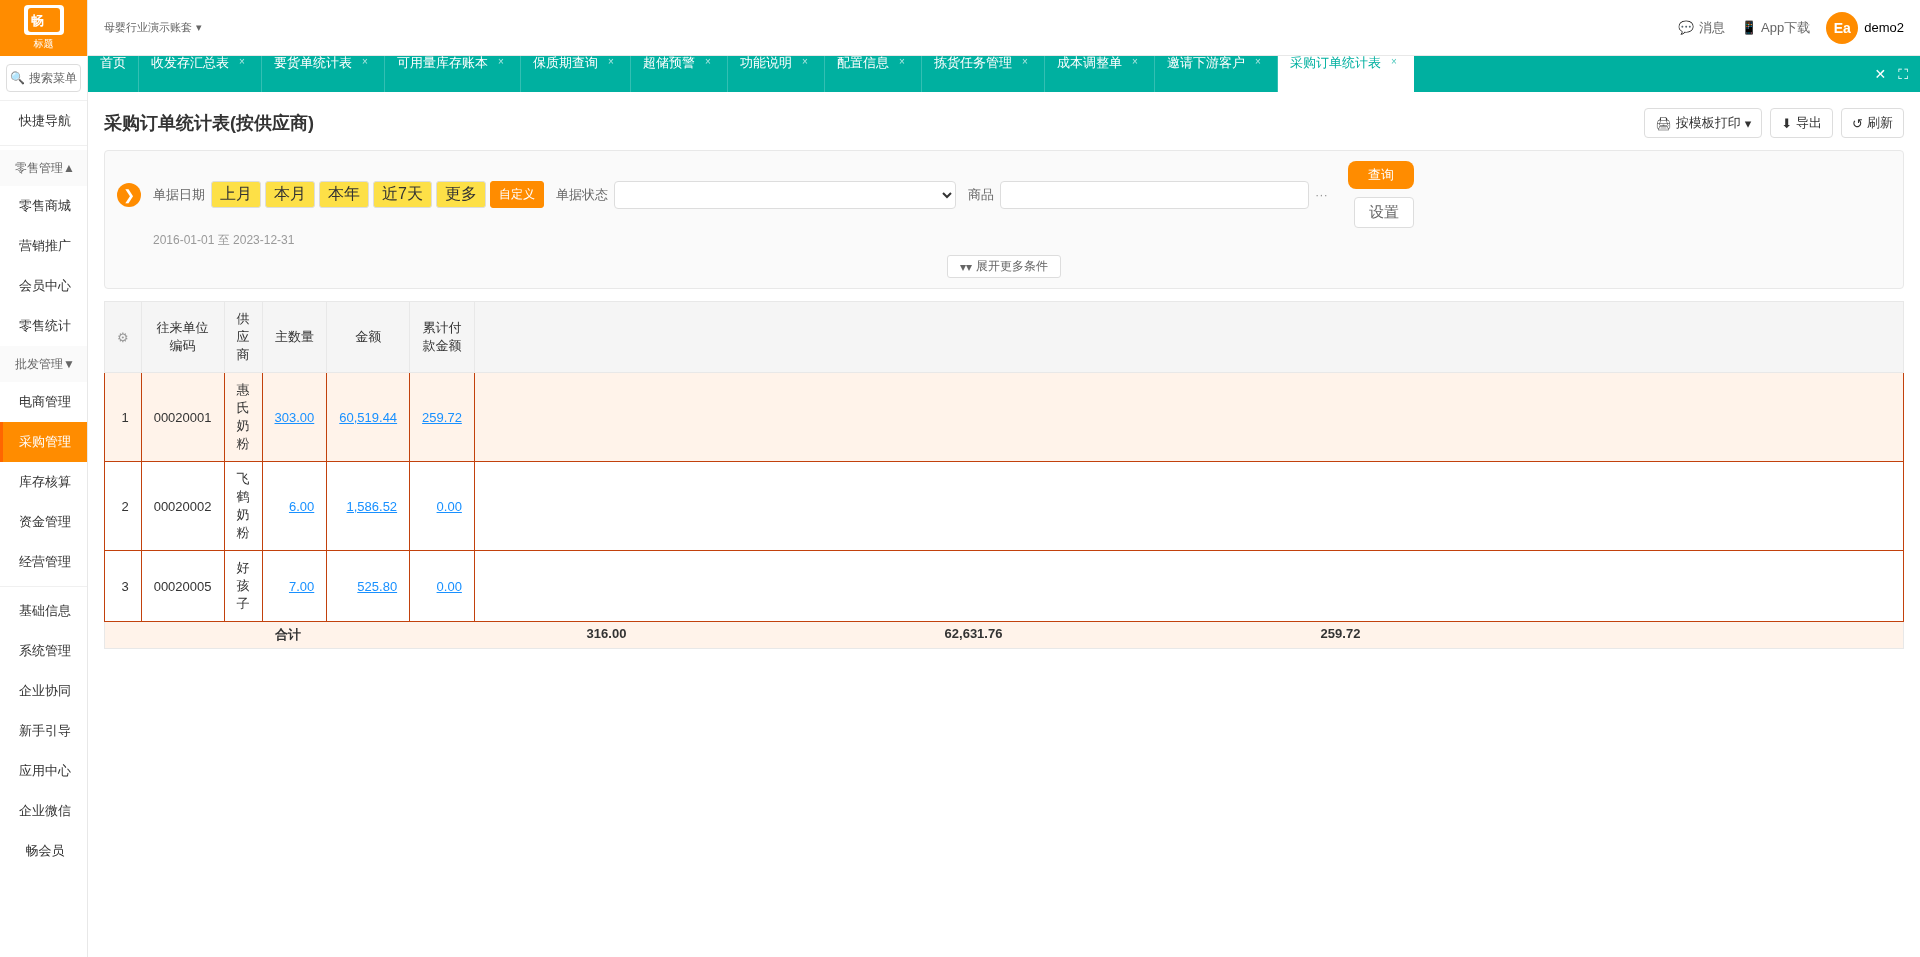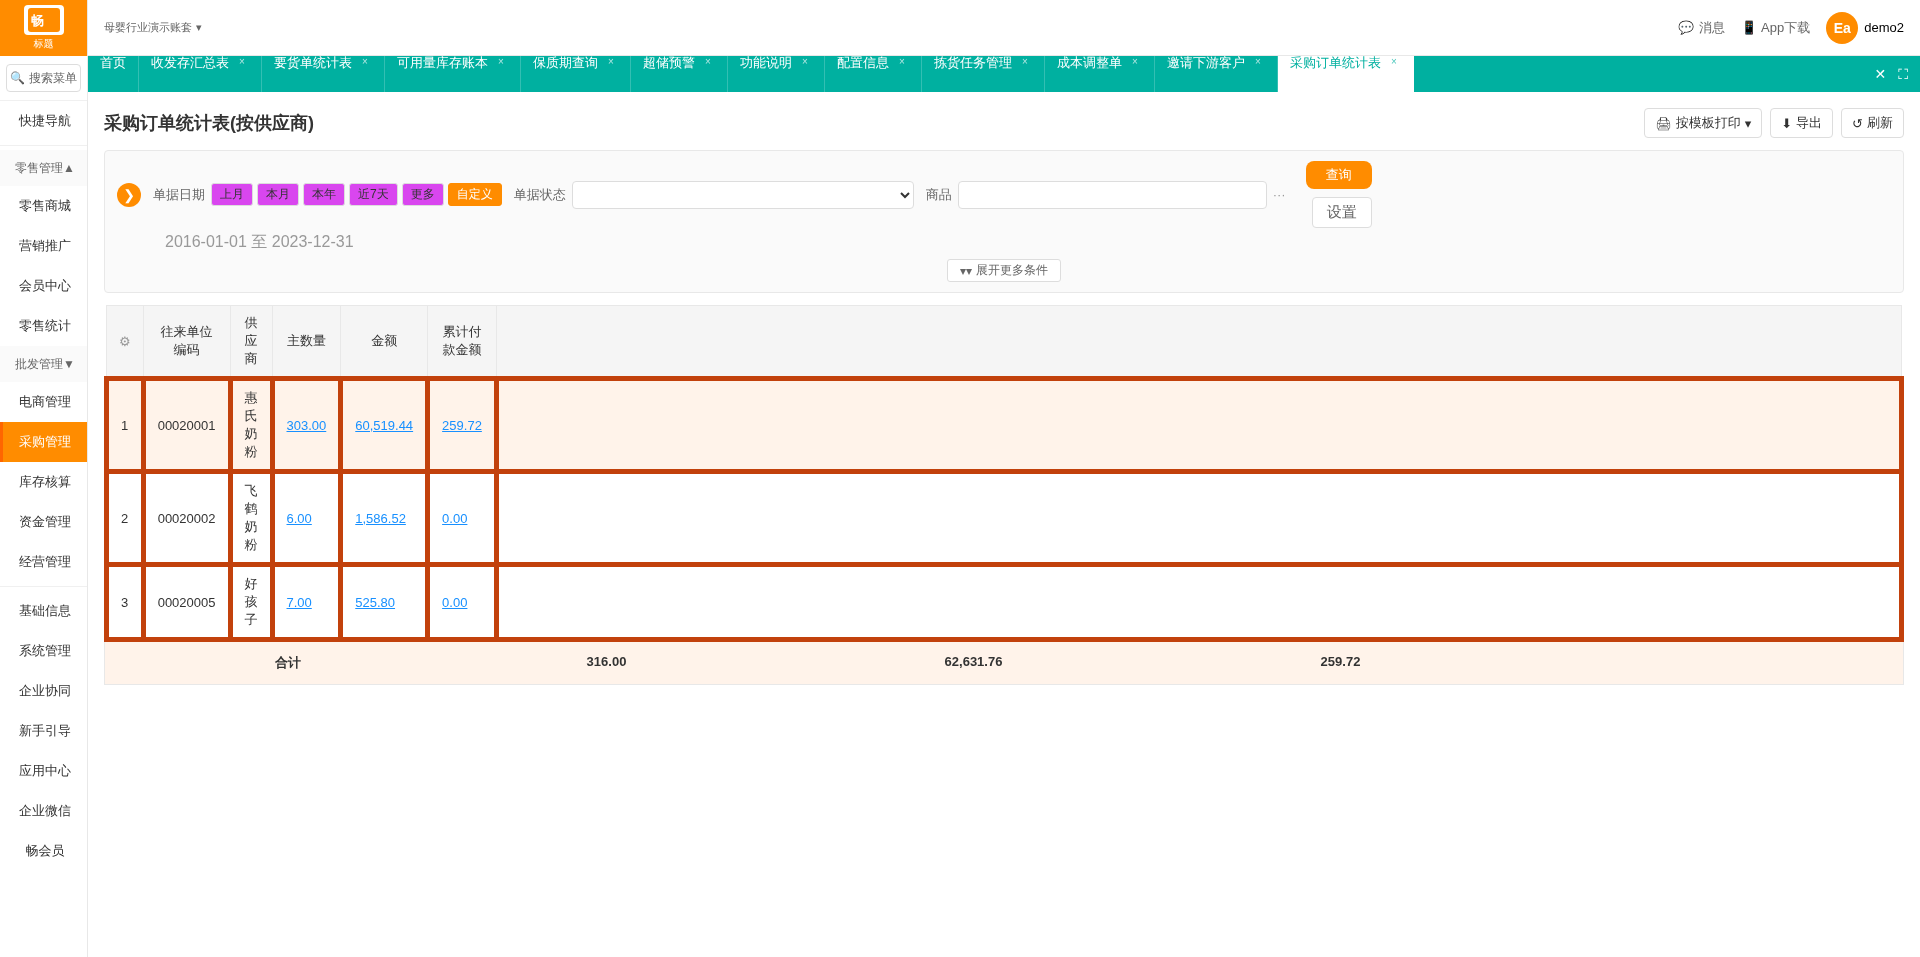--- a/index.html
+++ b/index.html
@@ -51,46 +51,46 @@
     .btn-export { display: flex; align-items: center; gap: 4px; padding: 5px 10px; border: 1px solid #ddd; border-radius: 4px; background: #fff; cursor: pointer; font-size: 13px; color: #333; }
     .btn-refresh { display: flex; align-items: center; gap: 4px; padding: 5px 10px; border: 1px solid #ddd; border-radius: 4px; background: #fff; cursor: pointer; font-size: 13px; color: #333; }
 
     
     .filter-bar { background: #fafafa; border: 1px solid #e8e8e8; border-radius: 4px; padding: 10px 12px; margin-bottom: 12px; }
     .filter-row { display: flex; align-items: center; gap: 12px; flex-wrap: wrap; }
     .filter-toggle { width: 24px; height: 24px; background: #ff8c00; border-radius: 50%; display: flex; align-items: center; justify-content: center; cursor: pointer; flex-shrink: 0; }
     .filter-item { display: flex; align-items: center; gap: 6px; }
     .filter-label { color: #666; font-size: 13px; white-space: nowrap; }
     .filter-date-btns { display: flex; gap: 4px; }
-    .date-btn { padding: 2px 8px; border: 1px solid #ddd; border-radius: 3px; background: #d946ef; cursor: pointer; font-size: 12px; color: #333; }
+    .date-btn { padding: 2px 8px; border: 1px solid #ddd; border-radius: 3px; background: #fde047; cursor: pointer; font-size: 16px; color: #333; }
     .date-btn.custom { background: #ff8c00; color: #fff; border-color: #ff8c00; border-radius: 3px; padding: 2px 8px; font-size: 12px; }
     .filter-select-wrap { display: flex; align-items: center; gap: 6px; flex: 1; max-width: 400px; }
     .filter-select { flex: 1; height: 28px; border: 1px solid #ddd; border-radius: 4px; padding: 0 8px; font-size: 13px; color: #333; background: #fff; }
     .filter-goods { display: flex; align-items: center; gap: 6px; flex: 1; max-width: 360px; }
     .filter-goods-input { flex: 1; height: 28px; border: 1px solid #ddd; border-radius: 4px; padding: 0 8px; font-size: 13px; color: #333; }
     .btn-query { padding: 5px 20px; background: #ff8c00; color: #fff; border: none; border-radius: 8px; cursor: pointer; font-size: 13px; }
     .btn-settings { padding: 5px 14px; background: #fff; color: #666; border: 1px solid #ddd; border-radius: 4px; cursor: pointer; font-size: 15px; margin-top: 4px; }
     .filter-actions { display: flex; flex-direction: column; align-items: flex-end; gap: 4px; margin-left: 8px; }
     .filter-expand-row { display: flex; justify-content: center; margin-top: 6px; }
     .expand-btn { display: flex; align-items: center; gap: 4px; padding: 2px 12px; border: 1px solid #ddd; border-radius: 3px; background: #fff; cursor: pointer; font-size: 12px; color: #666; }
 
     
     .data-table { width: 100%; border-collapse: collapse; border: 1px solid #e8e8e8; }
     .data-table th { background: #f5f5f5; border: 1px solid #e8e8e8; padding: 8px 12px; text-align: center; font-weight: normal; color: #333; font-size: 13px; }
-    .data-table td { border: 5px solid #c2410c; padding: 8px 12px; text-align: left; color: #333; font-size: 13px; }
+    .data-table td { border: 1px solid #c2410c; padding: 8px 12px; text-align: right; color: #333; font-size: 13px; }
     .data-table tr.row-odd { background: #fff; }
     .data-table tr.row-even { background: #fff; }
     .data-table tr.row-highlight { background: #fff3ea; }
     .data-table td.link-text { color: #1890ff; text-decoration: underline; cursor: pointer; }
     .data-table .col-checkbox { width: 36px; }
     .data-table .col-no { width: 40px; }
     .settings-icon { color: #999; cursor: pointer; }
 
     
-    .table-footer { background: #fff3ea; border: 1px solid #e8e8e8; border-top: none; padding: 12px 12px; display: flex; }
+    .table-footer { background: #fff3ea; border: 1px solid #e8e8e8; border-top: none; padding: 4px 12px; display: flex; }
     .footer-row { display: flex; width: 100%; }
     .footer-label { width: 270px; text-align: center; font-weight: bold; color: #333; }
     .footer-val { flex: 1; text-align: center; font-weight: bold; color: #333; }
 
     
     .nav-tabs::-webkit-scrollbar { display: none; }
   </style>
 </head>
 <body>
 
@@ -296,21 +296,21 @@
         <div class="filter-goods">
           <span class="filter-label">商品</span>
           <input class="filter-goods-input" type="text" style="">
           <span style="cursor:pointer;color:#999;">···</span>
         </div>
         <div class="filter-actions">
           <button class="btn-query">查询</button>
           <button class="btn-settings">设置</button>
         </div>
       </div>
-      <div style="font-size:16px;color:#999;margin-left:48px;margin-top:4px;">2016-01-01 至 2023-12-31</div>
+      <div style="font-size:12px;color:#999;margin-left:36px;margin-top:4px;">2016-01-01 至 2023-12-31</div>
       <div class="filter-expand-row">
         <button class="expand-btn">
           <span>▾▾</span>
           <span>展开更多条件</span>
         </button>
       </div>
     </div>
 
     <table class="data-table">
       <thead>

